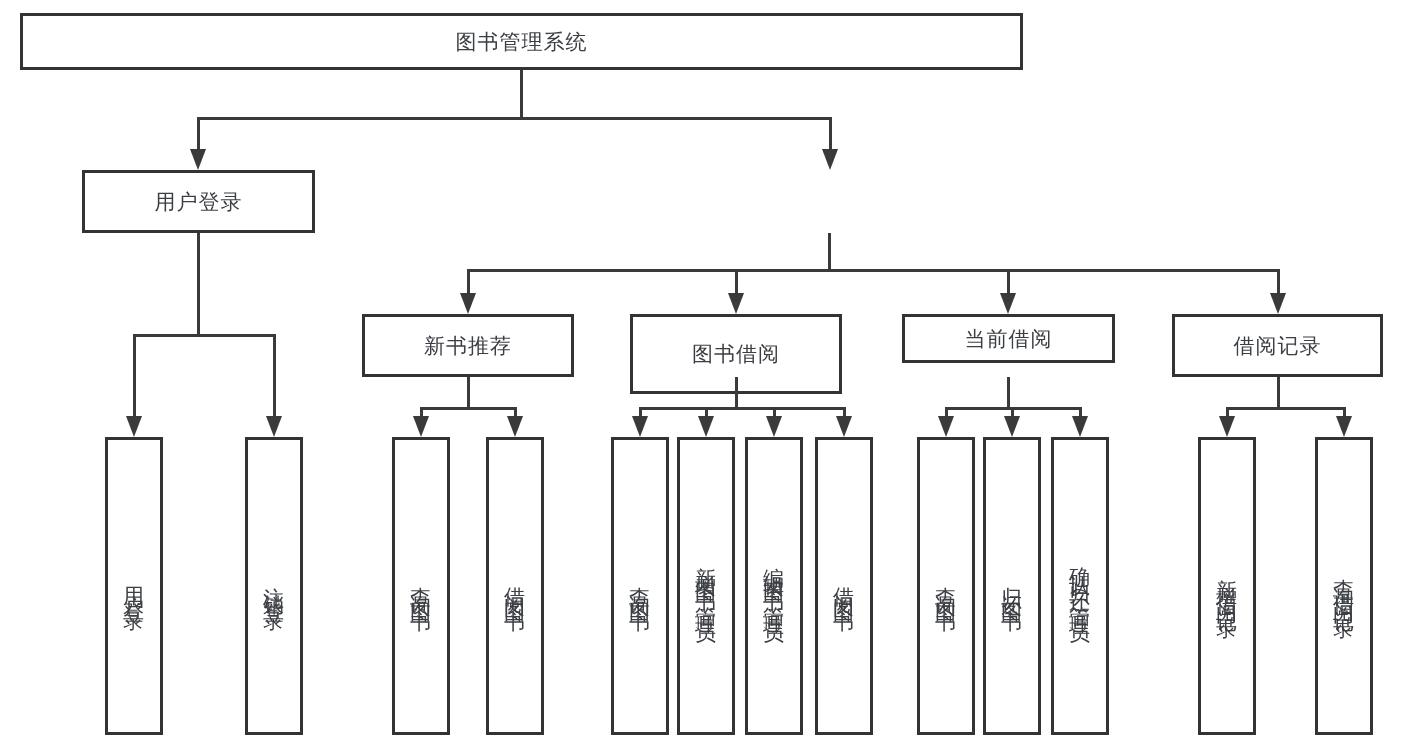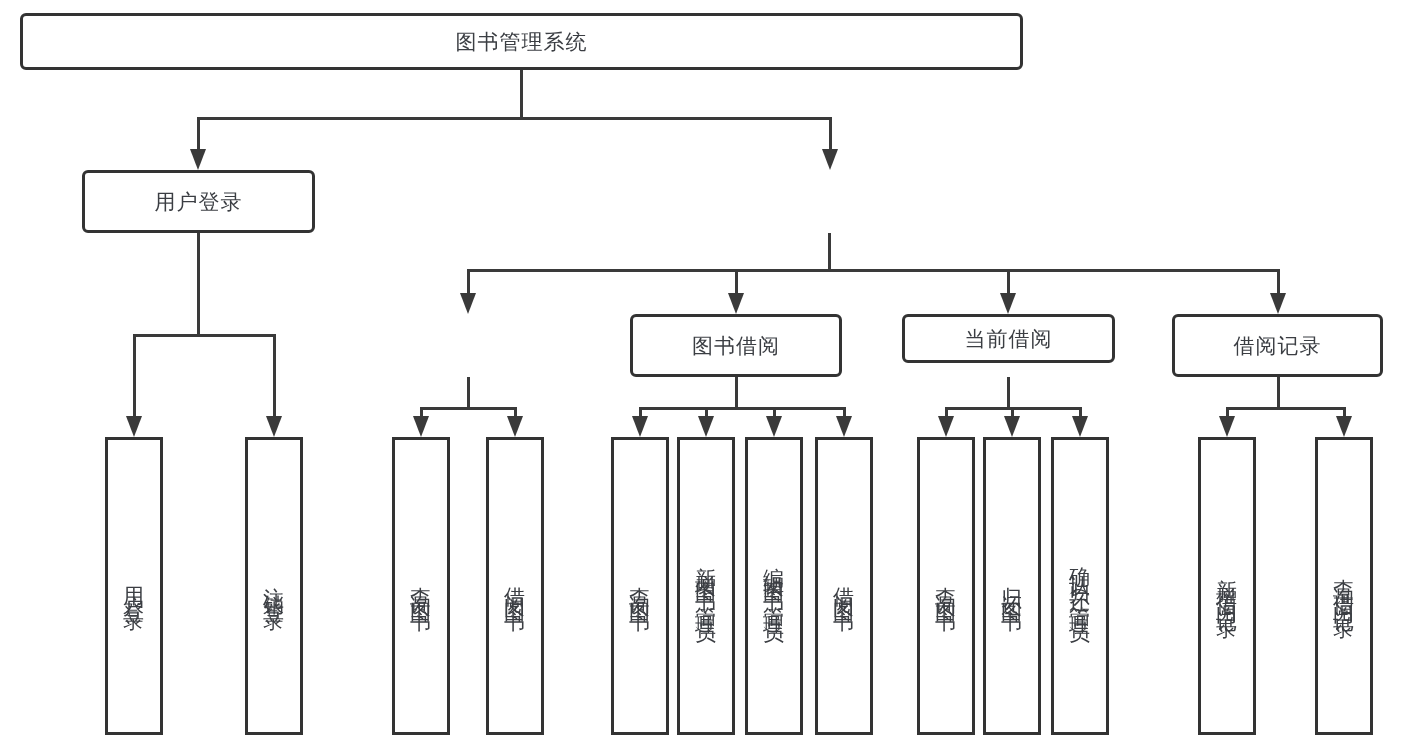--- a/index.html
+++ b/index.html
@@ -19,21 +19,20 @@
     color:#3b3e43;
     display:flex;
     align-items:center;
     justify-content:center;
     text-align:center;
   }
   .node.h{
     font-size:21px;
     letter-spacing:1px;
     line-height:1.1;
-    border-radius:6px;
   }
   .node.v{
     font-size:21px;
     writing-mode:vertical-rl;
     text-orientation:mixed;
     letter-spacing:8px;
     line-height:1;
     padding:6px 0;
   }
   .cline{
@@ -61,21 +60,24 @@
 </head>
 <body>
 
 <div id="canvas">
 <div class="node h" style="left: 20px; top: 13px; width: 1003px; height: 57px; border-color: rgb(51, 51, 51); background: rgb(255, 255, 255); color: rgb(59, 62, 67);">
       <span>图书管理系统</span>
     </div>
     <div class="node h" style="left: 82px; top: 170px; width: 233px; height: 63px; border-color: rgb(51, 51, 51); background: rgb(255, 255, 255); color: rgb(59, 62, 67);">
       <span>用户登录</span>
     </div>
-    <div class="node h" style="left: 630px; top: 314px; width: 212px; height: 63px; border-color: rgb(51, 51, 51); background: rgb(255, 255, 255); color: rgb(59, 62, 67);">
+    <div class="node h" style="left: 362px; top: 314px; width: 212px; height: 63px; border-color: rgb(51, 51, 51); background: rgb(255, 255, 255); color: rgb(59, 62, 67);">
+      <span>新书推荐</span>
+    </div>
+    <div class="node h" style="left: 630px; top: 314px; width: 212px; height: 80px; border-color: rgb(51, 51, 51); background: rgb(255, 255, 255); color: rgb(59, 62, 67);">
       <span>图书借阅</span>
     </div>
     <div class="node h" style="left: 902px; top: 314px; width: 213px; height: 49px; border-color: rgb(51, 51, 51); background: rgb(255, 255, 255); color: rgb(59, 62, 67);">
       <span>当前借阅</span>
     </div>
     <div class="node h" style="left: 1172px; top: 314px; width: 211px; height: 63px; border-color: rgb(51, 51, 51); background: rgb(255, 255, 255); color: rgb(59, 62, 67);">
       <span>借阅记录</span>
     </div>
     <div class="node v" style="left: 105px; top: 437px; width: 58px; height: 298px; border-color: rgb(51, 51, 51); background: rgb(255, 255, 255); color: rgb(59, 62, 67);">
       <span>用户登录</span>

